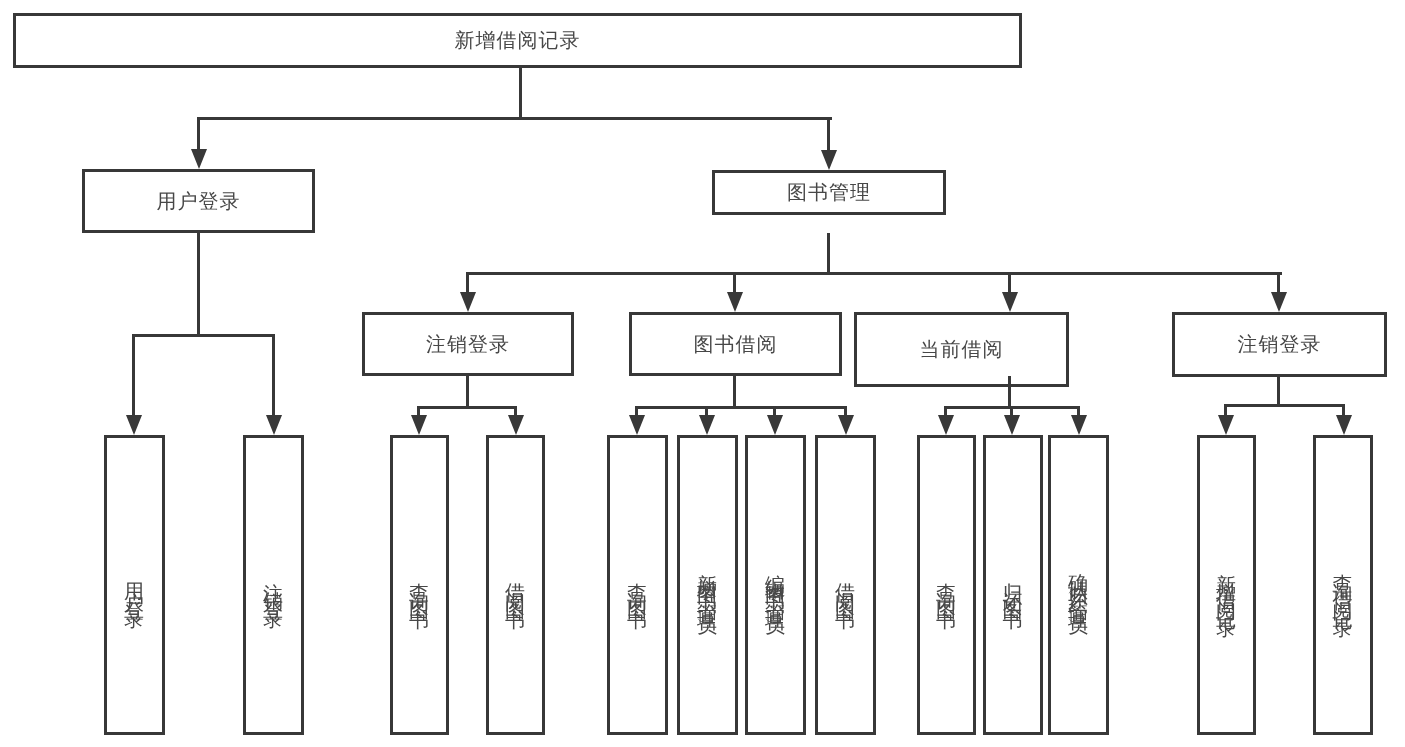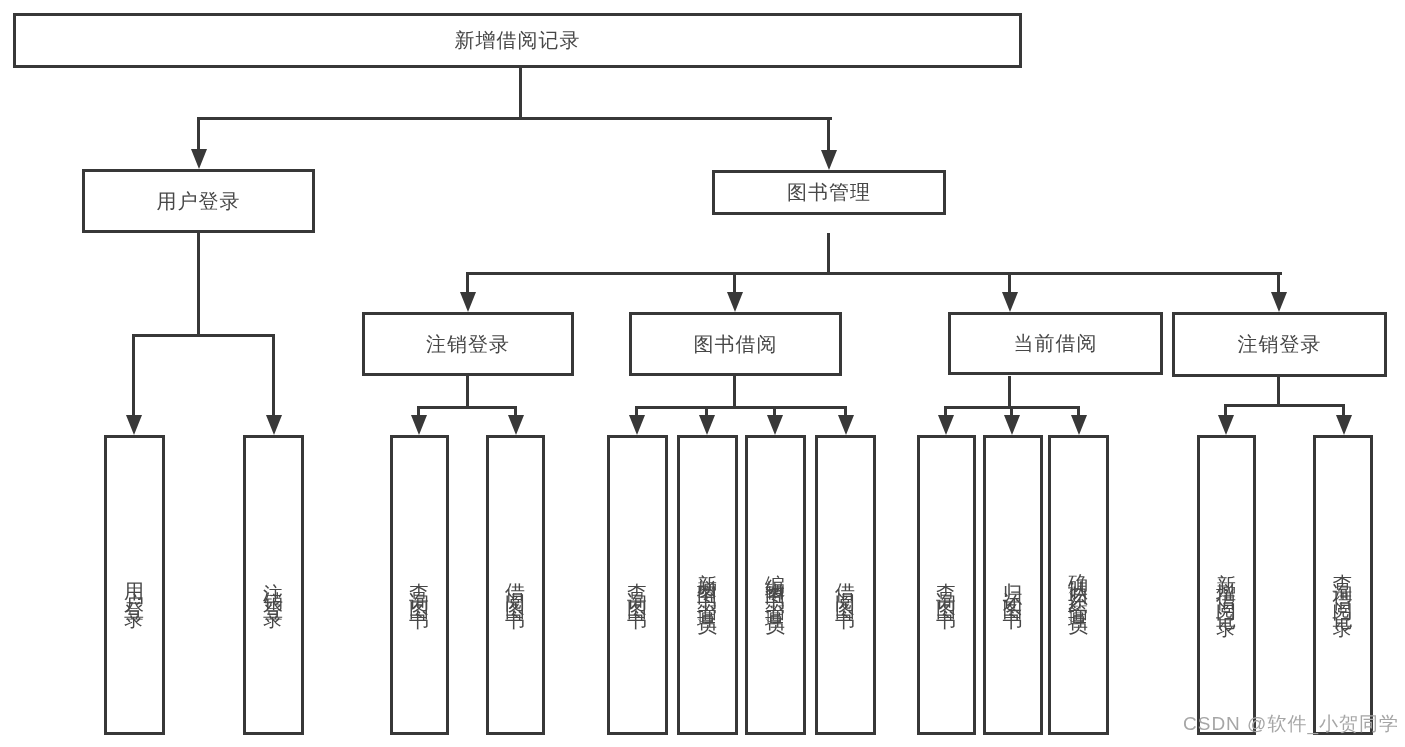--- a/index.html
+++ b/index.html
@@ -95,21 +95,21 @@
   <div class="arrow" style="left:1002px;top:292px;"></div>
   <div class="line" style="left:1277px;top:272px;width:3px;height:24px;"></div>
   <div class="arrow" style="left:1271px;top:292px;"></div>
 
   <div class="hbox" style="left:362px;top:312px;width:212px;height:64px;">
     <span>注销登录</span>
   </div>
   <div class="hbox" style="left:629px;top:312px;width:213px;height:64px;">
     <span>图书借阅</span>
   </div>
-  <div class="hbox" style="left:948px;top:312px;width:215px;height:63px;">
+  <div class="hbox" style="left:854px;top:312px;width:215px;height:75px;">
     <span>当前借阅</span>
   </div>
   <div class="hbox" style="left:1172px;top:312px;width:215px;height:65px;">
     <span>注销登录</span>
   </div>
 
   <div class="line" style="left:466px;top:376px;width:3px;height:33px;"></div>
   <div class="line" style="left:417px;top:406px;width:100px;height:3px;"></div>
   <div class="line" style="left:417px;top:406px;width:3px;height:12px;"></div>
   <div class="arrow" style="left:411px;top:415px;"></div>
@@ -180,15 +180,14 @@
     <span style="letter-spacing:6px;">确认归还（管理员）</span>
   </div>
 
   <div class="vbox" style="left:1197px;top:435px;width:59px;height:300px;">
     <span>新增借阅记录</span>
   </div>
   <div class="vbox" style="left:1313px;top:435px;width:60px;height:300px;">
     <span>查询借阅记录</span>
   </div>
 
-  <div class="watermark">CSDN @软件_小贺同学</div>
 
 </div>
 
 </body></html>

